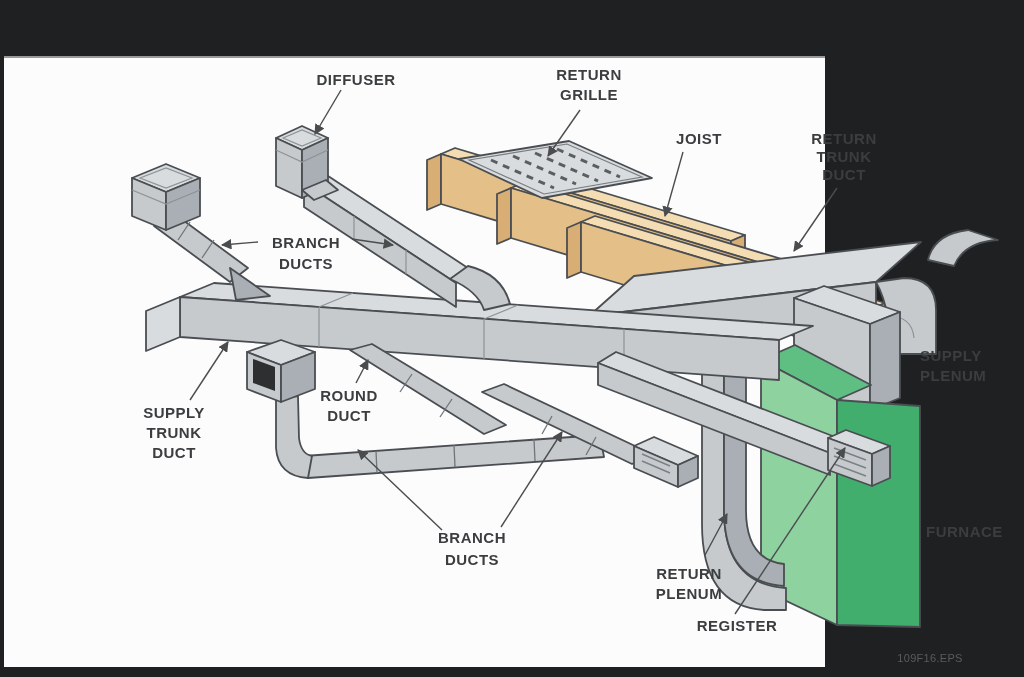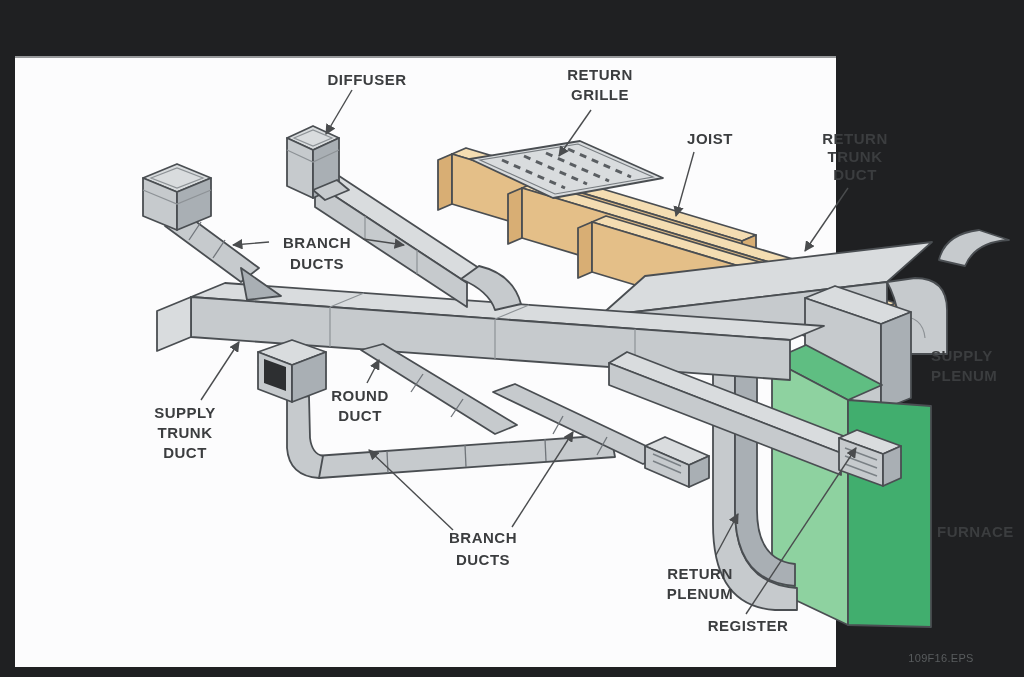--- a/index.html
+++ b/index.html
@@ -1,18 +1,18 @@
 <!DOCTYPE html>
 <html style="--outline: #4a4e52; --duct_light: #d9dcde; --duct_mid: #c6cacd; --duct_dark: #a9afb4; --joist_front: #e4bf88; --joist_top: #f4ddb2; --joist_end: #d8ae74; --furnace_front: #8ed2a0; --furnace_side: #41ae6e; --furnace_top: #5fbe82; --opening_dark: #2d2f31; --label_text: #3b3d3f; --chrome_bg: #1f2022; --canvas_bg: #fcfcfd;"><head>
 <meta charset="utf-8">
 <style>
   html,body{margin:0;padding:0;background:#141415;}
   .screen{position:relative;width:1024px;height:677px;background:var(--chrome_bg,#1f2022);overflow:hidden;
           font-family:"Liberation Sans",sans-serif;}
-  .canvas{position:absolute;left:15px;top:56px;width:821px;height:611px;box-sizing:border-box;
+  .canvas{position:absolute;left:4px;top:56px;width:821px;height:611px;box-sizing:border-box;
           background:var(--canvas_bg,#fcfcfd);border-top:2px solid #97999b;}
   svg{display:block;}
   .ol{stroke:var(--outline,#4a4e52);stroke-width:1.8;stroke-linejoin:round;stroke-linecap:round;}
   .duct-l{fill:var(--duct_light,#d9dcde);}
   .duct-m{fill:var(--duct_mid,#c6cacd);}
   .duct-d{fill:var(--duct_dark,#a9afb4);}
   .joist-f{fill:var(--joist_front,#e4bf88);}
   .joist-t{fill:var(--joist_top,#f4ddb2);}
   .joist-e{fill:var(--joist_end,#d8ae74);}
   .furn-f{fill:var(--furnace_front,#8ed2a0);}

